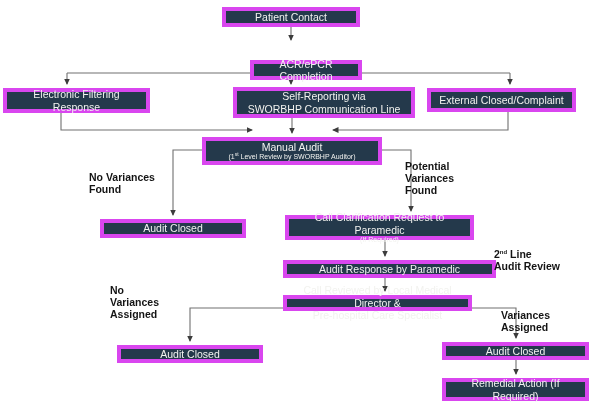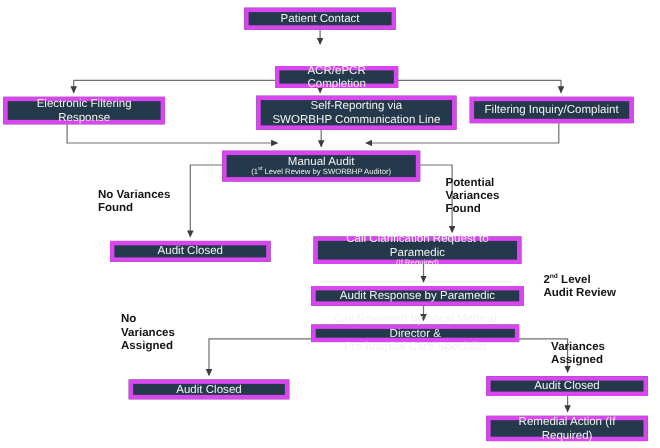--- a/index.html
+++ b/index.html
@@ -25,21 +25,21 @@
   .elabel sup { font-size:6px; vertical-align:super; line-height:0; }
 
   .b-patient  { left:222px; top:7px;   width:138px; height:20px; }
   .b-acr      { left:222px; top:60px;  width:112px; height:20px;margin-left:28px; }
   .b-efp      { left:3px;   top:88px;  width:147px; height:25px; }
   .b-self     { left:200px; top:87px;  width:182px; height:31px;margin-left:33px; }
   .b-ext      { left:427px; top:88px;  width:149px; height:24px; }
   .b-manual   { left:202px; top:137px; width:180px; height:28px; }
   .b-closed1  { left:100px; top:219px; width:146px; height:19px; }
   .b-clar     { left:285px; top:215px; width:189px; height:25px; }
-  .b-resp     { left:283px; top:260px; width:193px; height:18px; }
+  .b-resp     { left:283px; top:260px; width:213px; height:18px; }
   .b-call     { left:283px; top:295px; width:189px; height:16px; }
   .b-closed2  { left:117px; top:345px; width:146px; height:18px; }
   .b-closed3  { left:442px; top:342px; width:147px; height:18px; }
   .b-remedial { left:442px; top:378px; width:147px; height:23px; }
 
   .l-nvf { left:89px;  top:171px; width:100px; }
   .l-pvf { left:405px; top:160px; width:90px;  }
   .l-2nd { left:494px; top:248px; width:98px;  }
   .l-nva { left:110px; top:284px; width:100px; }
   .l-va  { left:501px; top:309px; width:100px; }
@@ -77,21 +77,21 @@
 
   <div class="box b-patient">Patient Contact</div>
 
   <div class="box b-acr">ACR/ePCR Completion</div>
 
   <div class="box b-efp">Electronic Filtering Response</div>
 
   <div class="box b-self">Self-Reporting via
 SWORBHP Communication Line</div>
 
-  <div class="box b-ext">Filtering Inquiry/Complaint</div>
+  <div class="box b-ext">External Closed/Complaint</div>
 
   <div class="box b-manual">
     <span class="title">Manual Audit</span>
     <span class="sub"><span>(1</span><sup>st</sup><span> Level Review by SWORBHP Auditor)</span></span>
   </div>
 
   <div class="box b-closed1">Audit Closed</div>
 
   <div class="box b-clar">
     <span class="title">Call Clarification Request to Paramedic</span>
@@ -109,21 +109,21 @@
 
   <div class="box b-remedial">Remedial Action (If Required)</div>
 
   <div class="elabel l-nvf">No Variances
 Found</div>
 
   <div class="elabel l-pvf">Potential
 Variances
 Found</div>
 
-  <div class="elabel l-2nd"><span>2</span><sup>nd</sup><span> Level</span><br><span>Audit Review</span></div>
+  <div class="elabel l-2nd"><span>2</span><sup>nd</sup><span> Line</span><br><span>Audit Review</span></div>
 
   <div class="elabel l-nva">No
 Variances
 Assigned</div>
 
   <div class="elabel l-va">Variances
 Assigned</div>
 
 </div>
 

